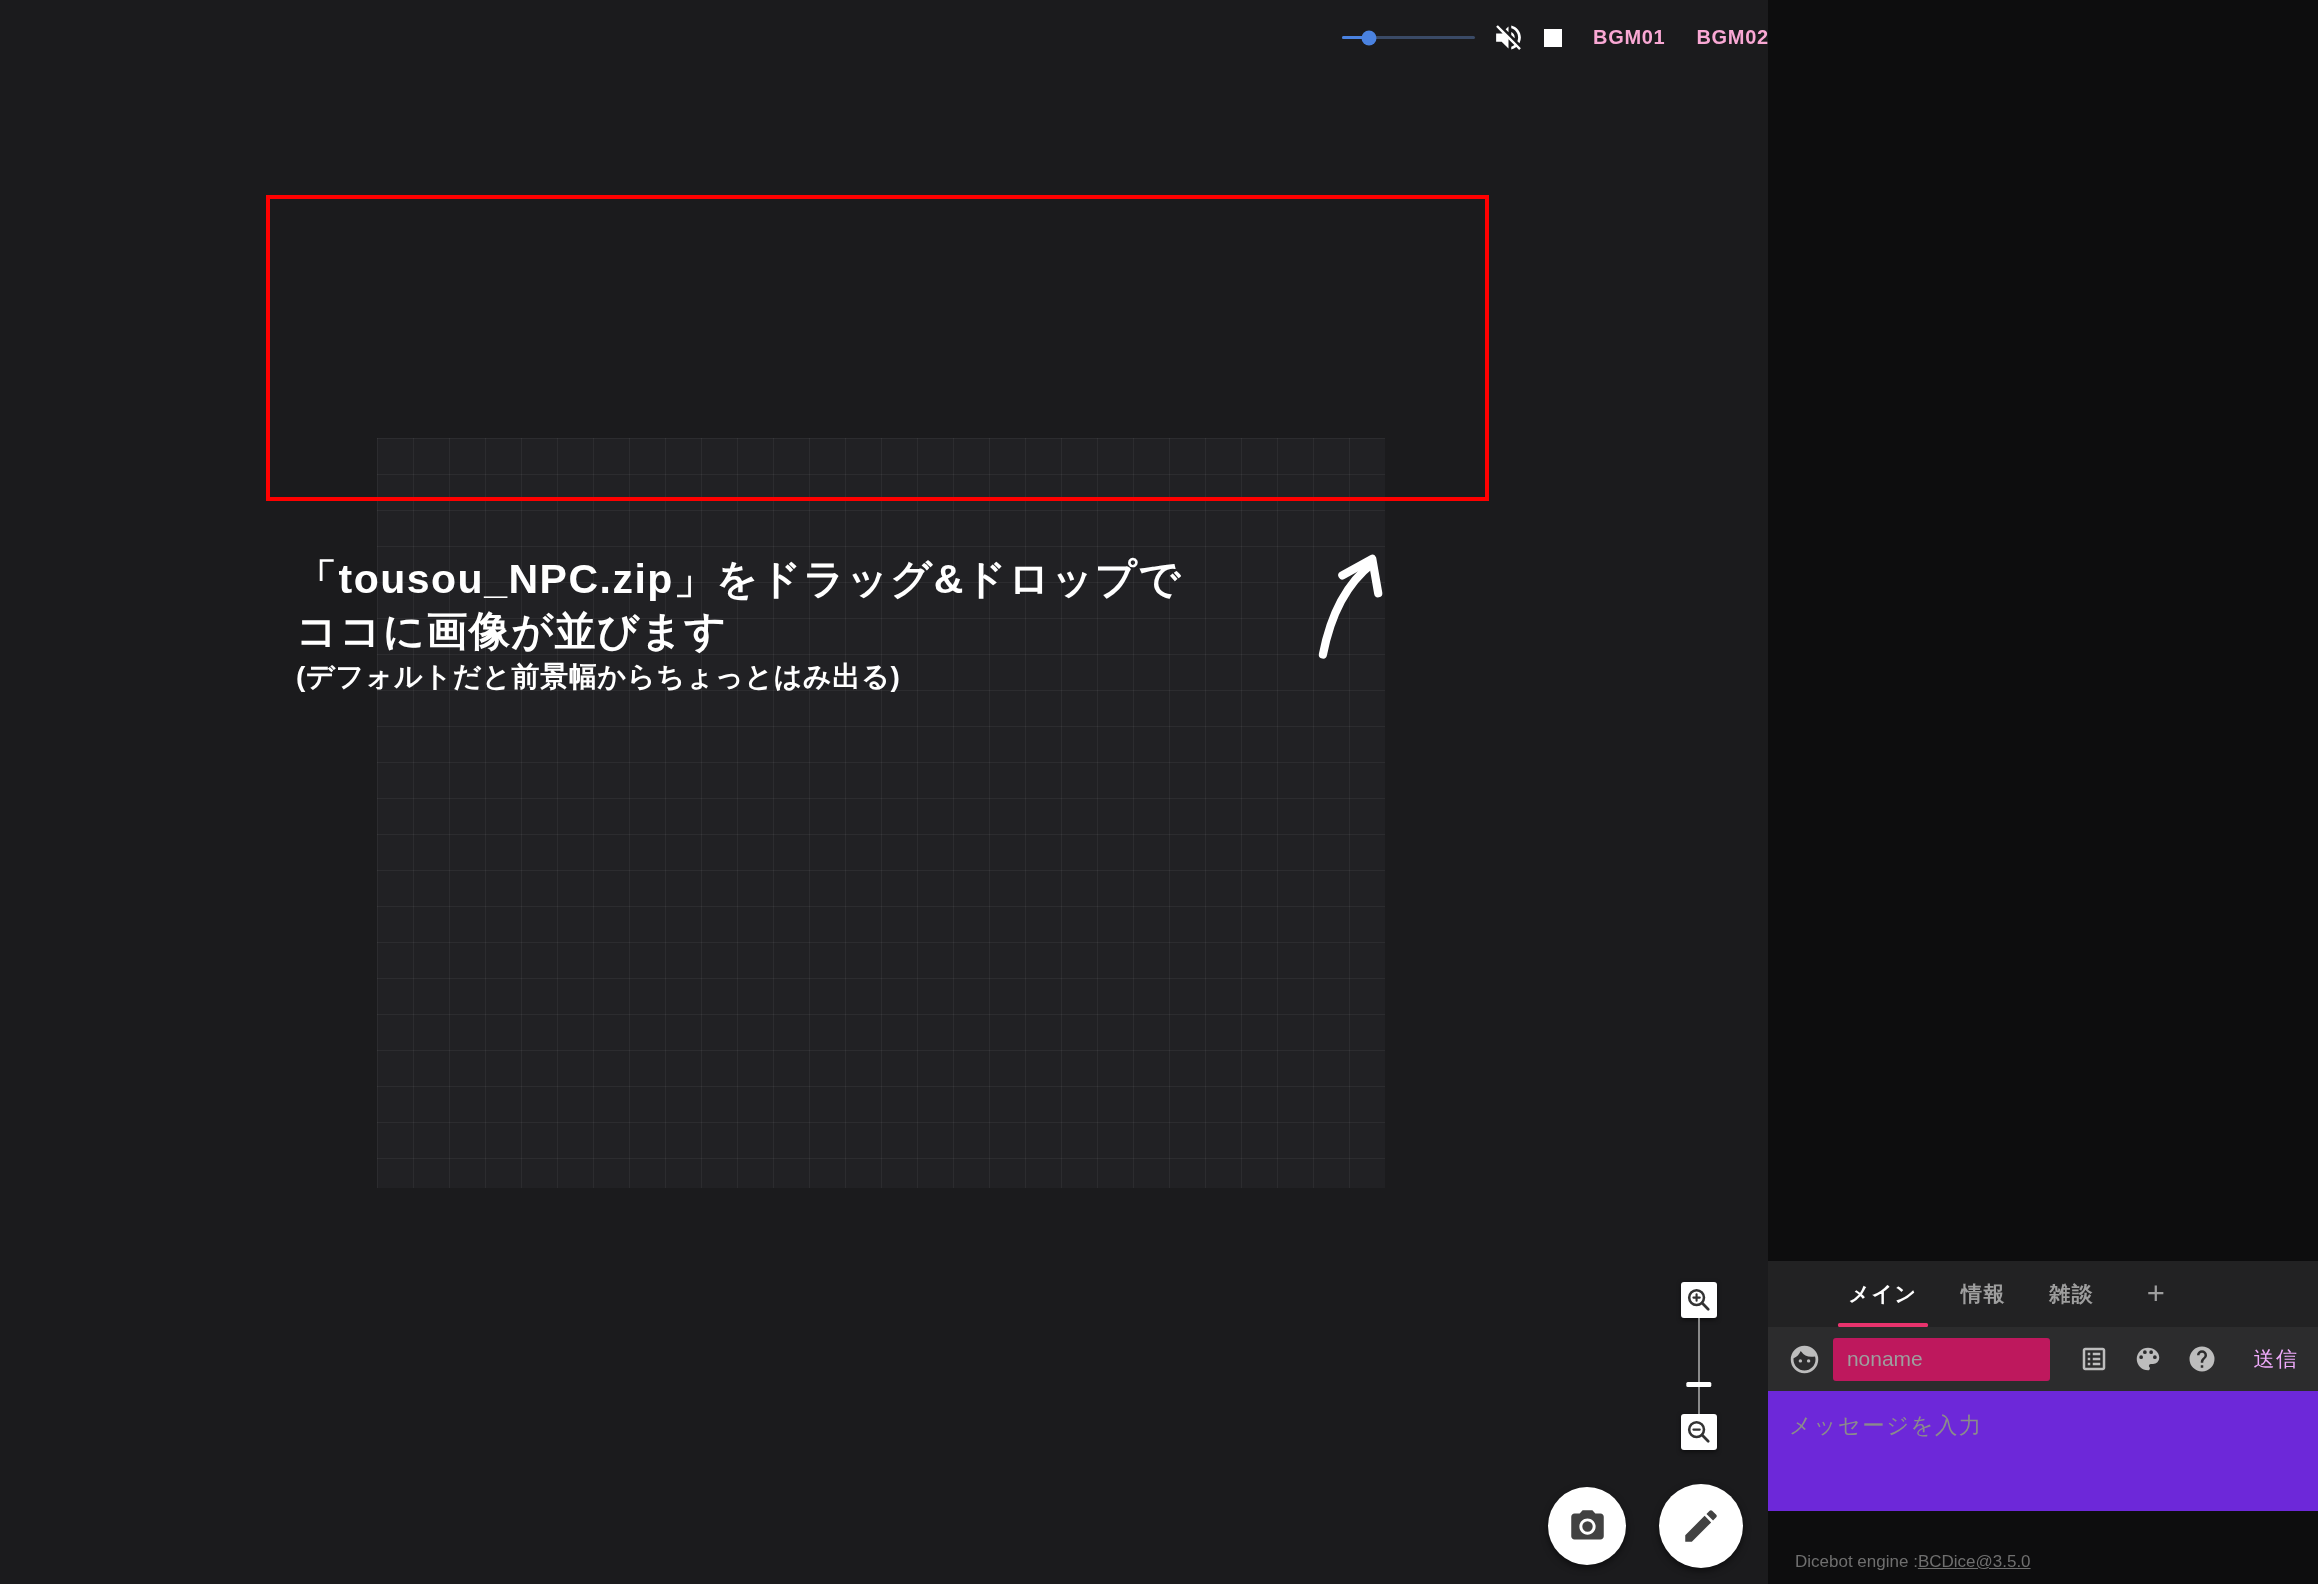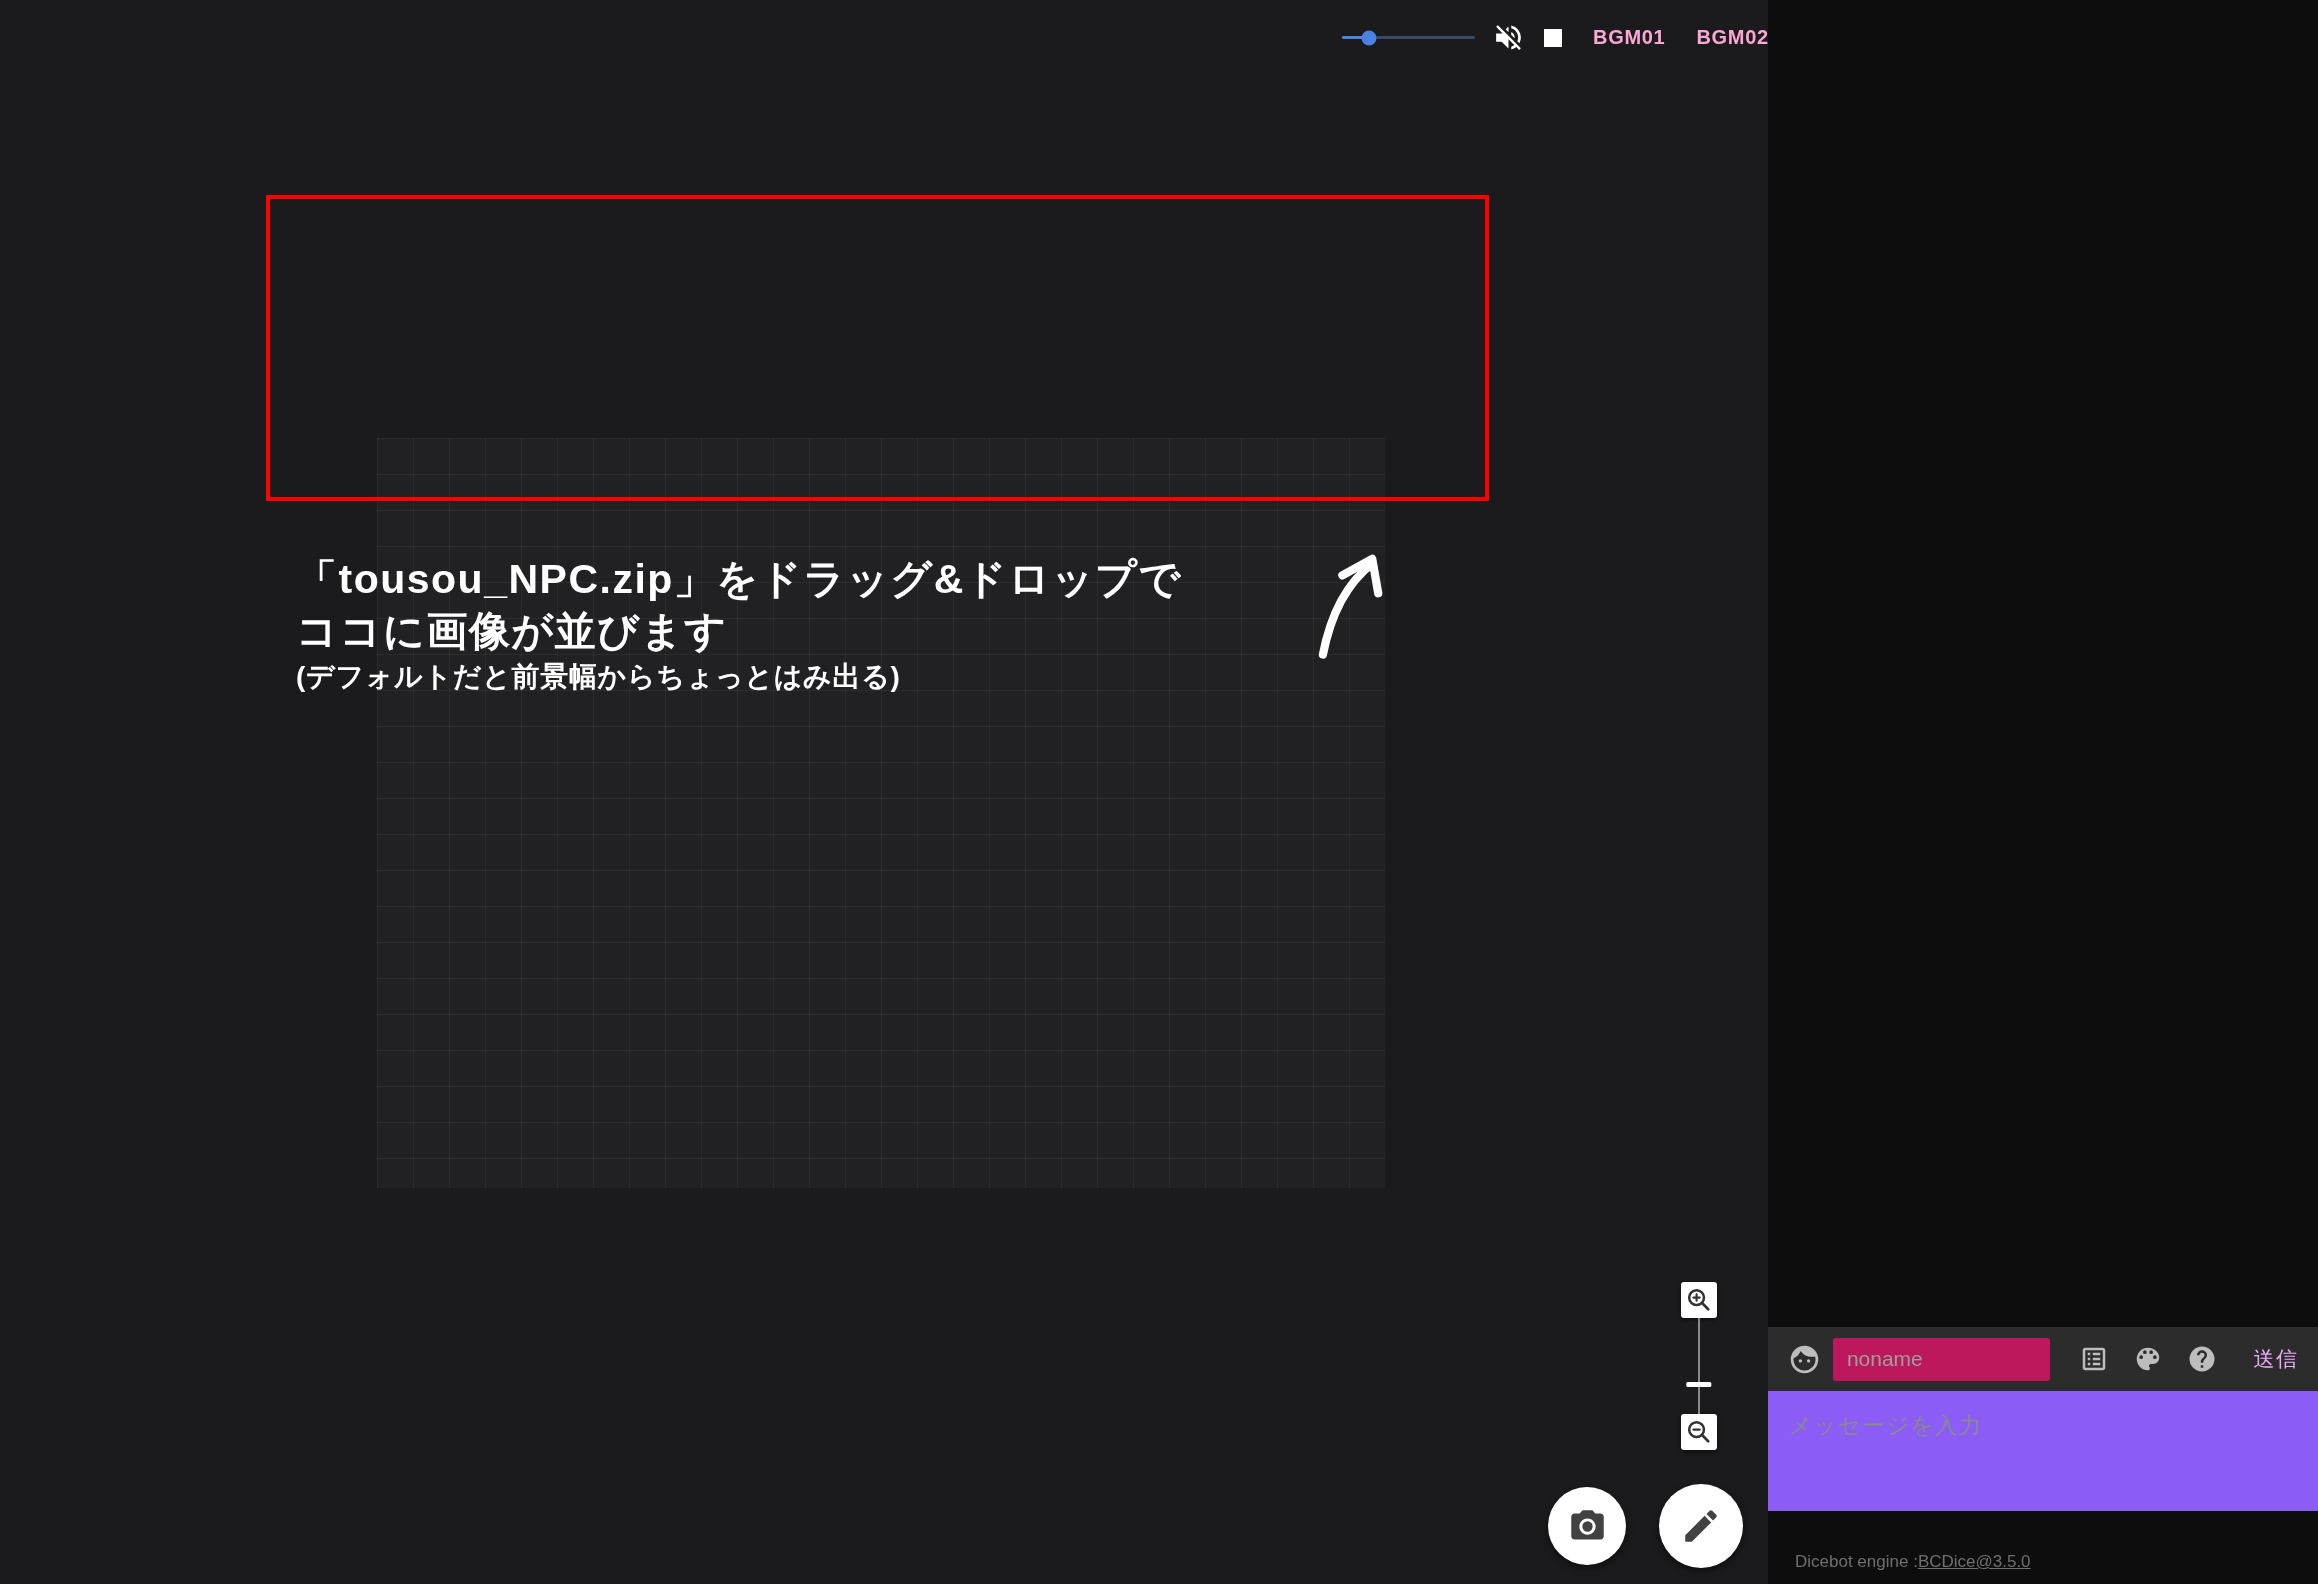--- a/index.html
+++ b/index.html
@@ -56,21 +56,21 @@
   .add-tab { display:flex; align-items:center; font-size:31px; font-weight:normal; color:#9e9e9e; padding:0 12px; margin-left:10.5px; cursor:pointer; }
 
   .name-row { position:absolute; left:0; right:0; top:1327px; height:64px; background:#2c2c2d; display:flex; align-items:center; padding:0 19.4px; }
   .face-btn { width:34px; height:34px; display:flex; align-items:center; justify-content:center; cursor:pointer; flex:none; }
   .name-input { width:217px; height:43px; margin-left:12px; background:#be185d; border:none; border-radius:3px; color:#e0e0e0; font-size:21px; padding:0 13.5px; font-family:inherit; }
   .name-input::placeholder { color:#9e9e9e; }
   .row-icons { margin-left:auto; display:flex; align-items:center; gap:21px; }
   .row-icon { width:33px; height:33px; display:flex; align-items:center; justify-content:center; cursor:pointer; }
   .send-btn { background:none; border:none; color:#f0abfc; font-size:21px; font-weight:normal; margin-left:35px; cursor:pointer; letter-spacing:1.5px; font-family:inherit; }
 
-  .message-area { position:absolute; left:0; right:0; top:1391px; height:120px; background:#8b5cf6; }
+  .message-area { position:absolute; left:0; right:0; top:1391px; height:120px; background:#6d28d9; }
   .message-area textarea { width:100%; height:100%; background:transparent; border:none; resize:none; outline:none; color:#ddd; font-size:22.4px; padding:19.4px 21px; font-family:inherit; letter-spacing:1.5px; }
   .message-area textarea::placeholder { color:#8b8b8b; }
 
   .panel-footer { position:absolute; left:0; right:0; bottom:0; height:46px; background:#0d0d0e; display:flex; align-items:center; padding-left:27px; font-size:17px; color:#6f6f6f; }
   .panel-footer a { color:#6f6f6f; text-decoration:underline; cursor:pointer; }
 </style>
 </head>
 <body>
 
 <div class="screen">
@@ -134,20 +134,33 @@
   </button>
   <button class="fab fab-pencil">
     <svg width="42" height="42" viewBox="0 0 24 24">
         <path fill="#424242" d="M3 17.25V21h3.75L17.81 9.94l-3.75-3.75L3 17.25zM20.71 7.04c.39-.39.39-1.02 0-1.41l-2.34-2.34a1 1 0 0 0-1.41 0l-1.83 1.83 3.75 3.75 1.83-1.83z"></path>
       </svg>
   </button>
 
   <div class="chat-panel">
     <div class="messages-area"></div>
 
+    <div class="tab-bar">
+      <div class="tab active">
+        <span>メイン</span>
+        <div class="tab-underline"></div>
+      </div>
+      <div class="tab">
+        <span>情報</span>
+      </div>
+      <div class="tab">
+        <span>雑談</span>
+      </div>
+      <div class="add-tab">+</div>
+    </div>
 
     <div class="name-row">
       <div class="face-btn">
         <svg width="33" height="33" viewBox="0 0 24 24">
             <path fill="#bdbdbd" d="M9 11.75a1.25 1.25 0 1 0 0 2.5 1.25 1.25 0 0 0 0-2.5zm6 0a1.25 1.25 0 1 0 0 2.5 1.25 1.25 0 0 0 0-2.5zM12 2a10 10 0 1 0 0 20 10 10 0 0 0 0-20zm0 18c-4.41 0-8-3.59-8-8 0-.29.02-.58.05-.86 2.36-1.05 4.23-2.98 5.21-5.37a9.97 9.97 0 0 0 10.41 3.97c.21.71.33 1.47.33 2.26 0 4.41-3.59 8-8 8z"></path>
           </svg>
       </div>
       <input class="name-input" type="text" placeholder="noname" style="">
       <div class="row-icons">
         <div class="row-icon">

